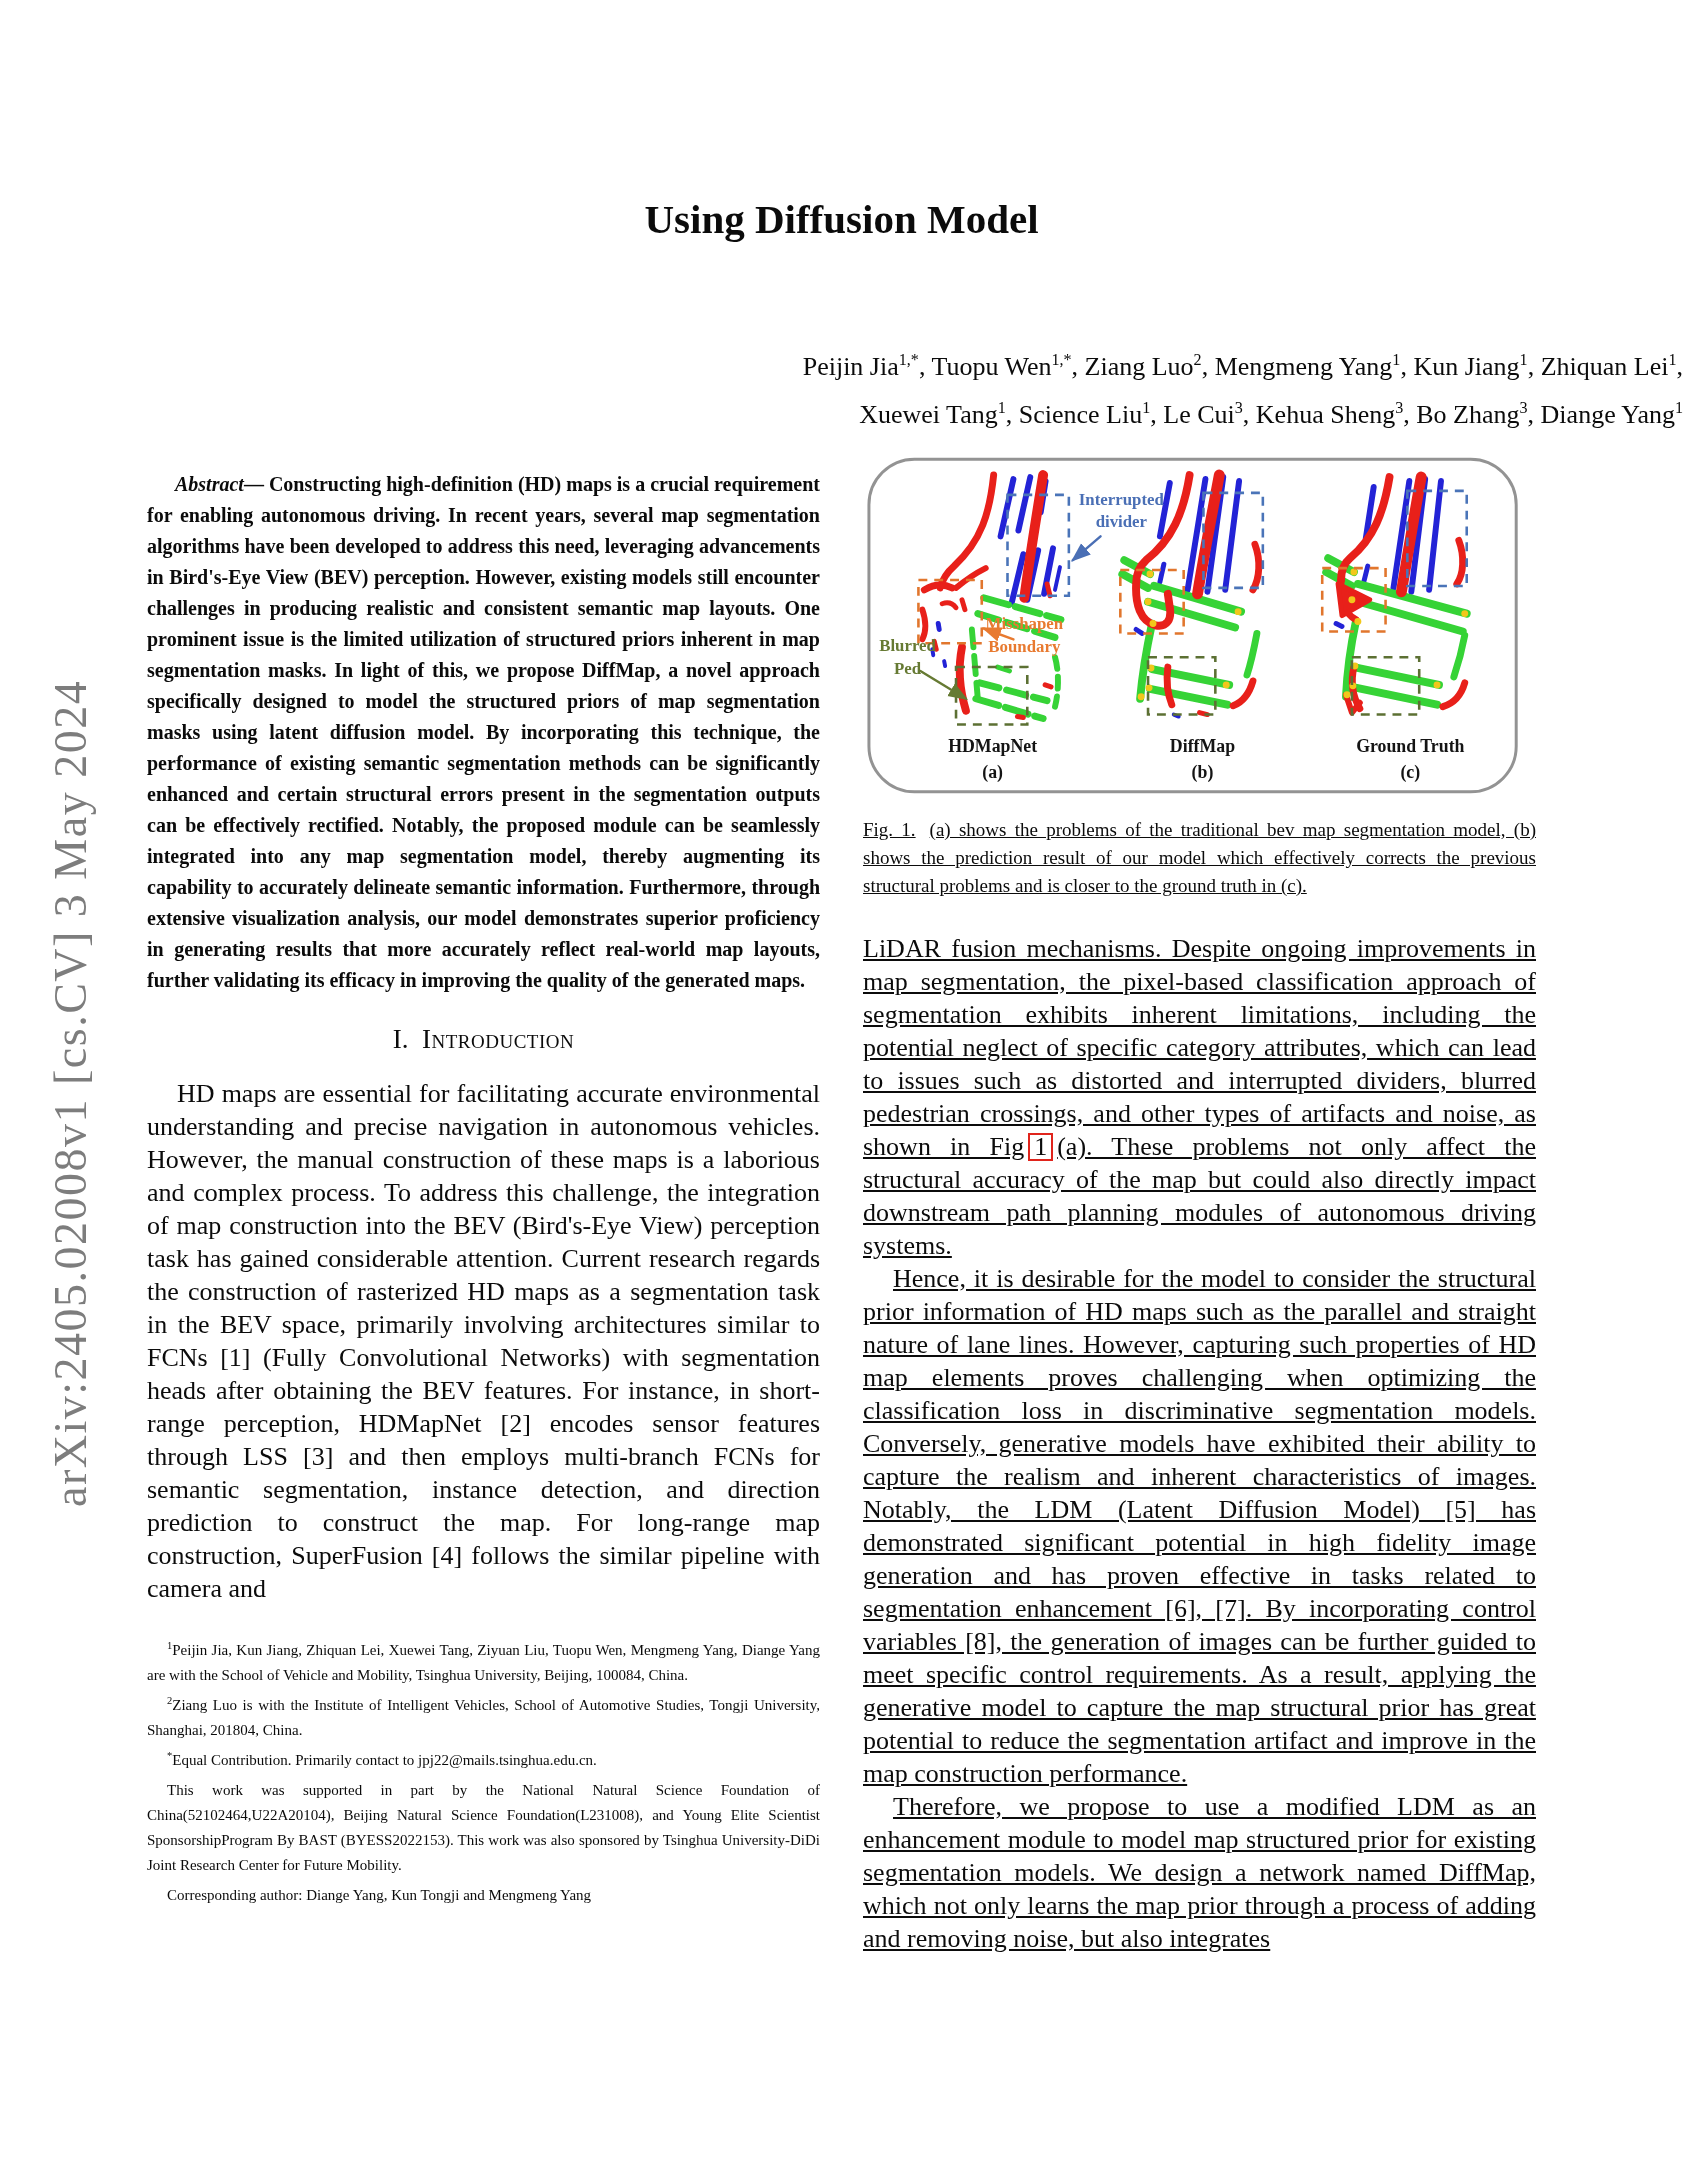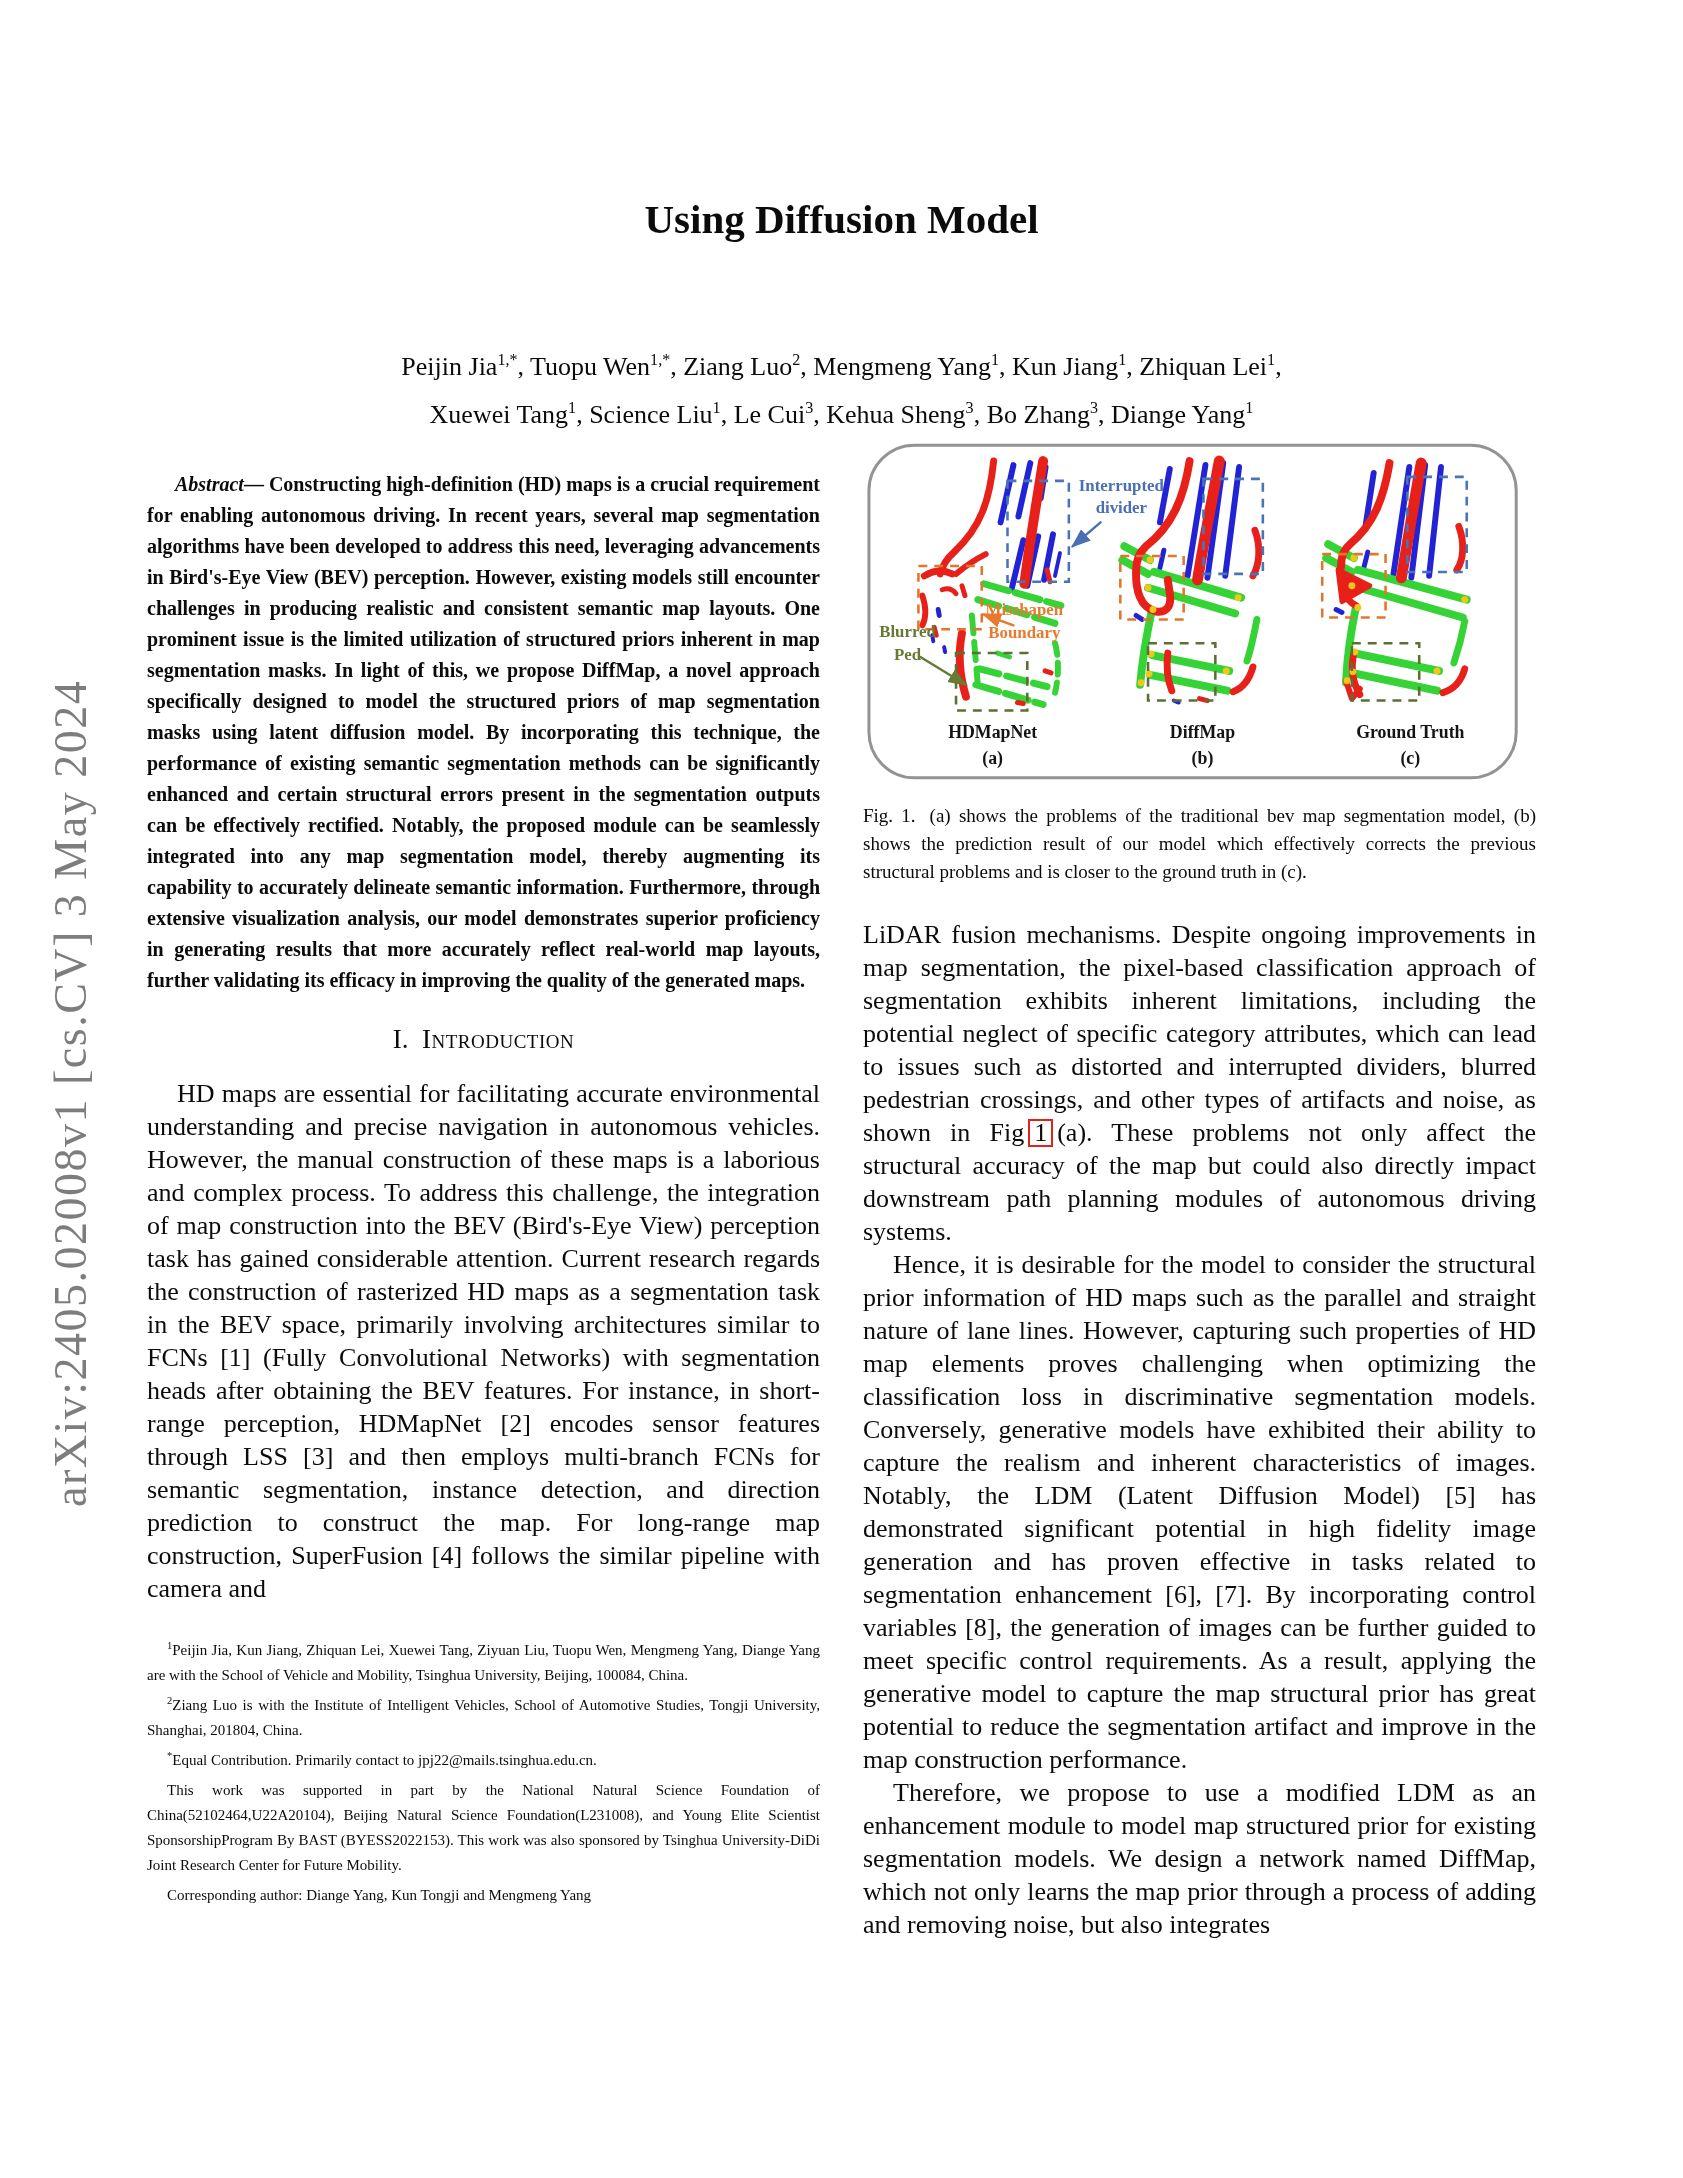--- a/index.html
+++ b/index.html
@@ -5,26 +5,26 @@
   html,body{margin:0;padding:0;background:#ffffff;}
   #page{position:relative;width:1683px;height:2178px;background:#ffffff;overflow:hidden;
         font-family:"Liberation Serif", serif;color:#0b0b0b;}
 
   .watermark{position:absolute;left:44px;top:1507px;transform-origin:0 0;transform:rotate(-90deg);
         white-space:nowrap;font-size:46px;letter-spacing:1.5px;color:#7d7d7d;}
 
   .title{position:absolute;left:0;right:0;top:188px;text-align:center;
         font-size:41px;font-weight:bold;line-height:63px;}
 
-  .authors{position:absolute;left:0;right:0;top:339px;text-align:center;font-size:26px;line-height:41px;}
+  .authors{position:absolute;left:0;right:0;top:339px;text-align:right;font-size:26px;line-height:41px;}
   .authors sup{font-size:0.62em;}
 
   .col{position:absolute;width:673px;text-align:justify;hyphens:auto;}
   .col-left{left:147px;top:469px;}
-  .col-right{left:863px;top:439px;text-align:left;}
+  .col-right{left:863px;top:453px;text-align:left;text-decoration:underline;}
 
   .abstract{font-weight:bold;font-size:20px;line-height:31px;text-indent:28px;margin:0;text-align:justify;}
   .abs-label{font-style:italic;}
 
   .sec-head{text-align:center;font-size:27px;font-weight:normal;margin:28px 0 22px 0;text-indent:0;}
   .sec-head .sc{font-variant:small-caps;letter-spacing:0.5px;}
 
   .body-par{font-size:26px;line-height:33px;text-indent:30px;margin:0;text-align:justify;hyphens:auto;}
   .no-indent{text-indent:0;}
 

